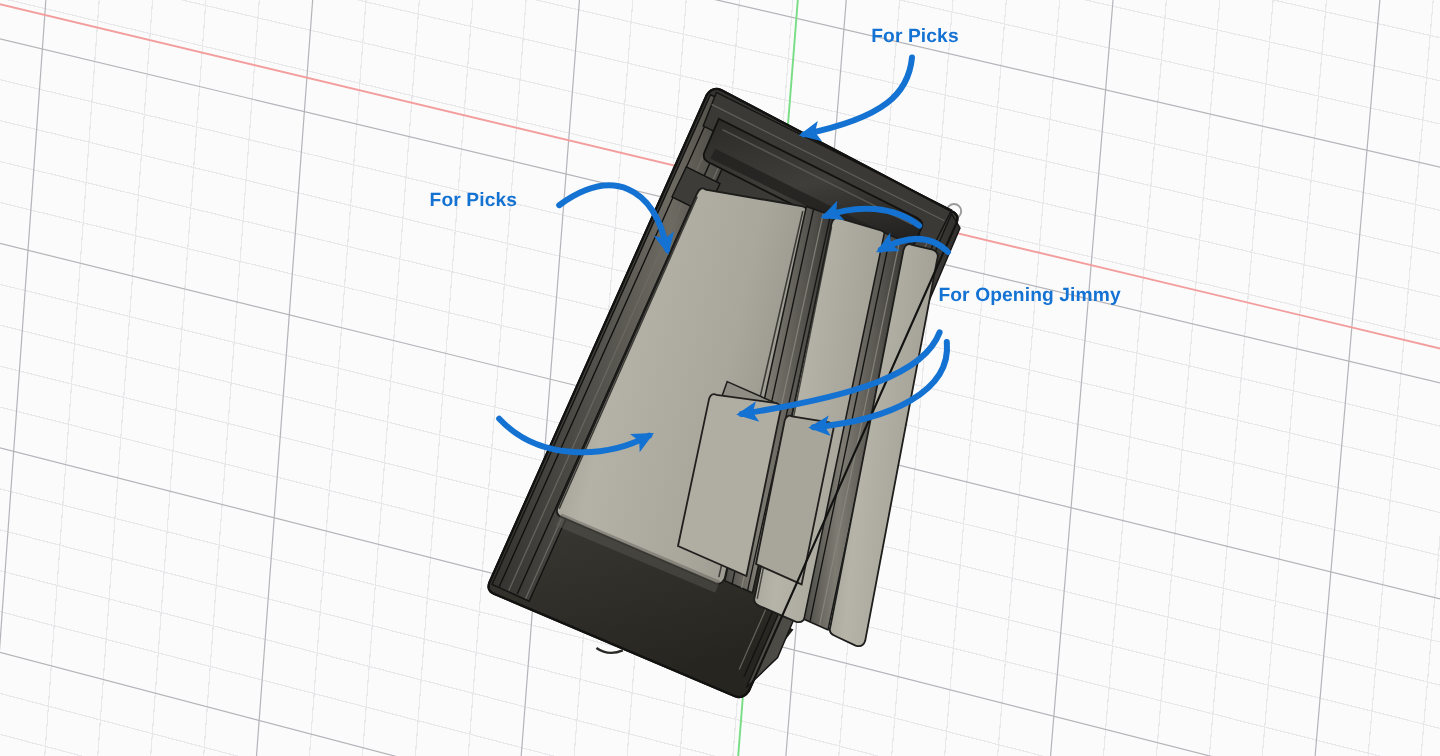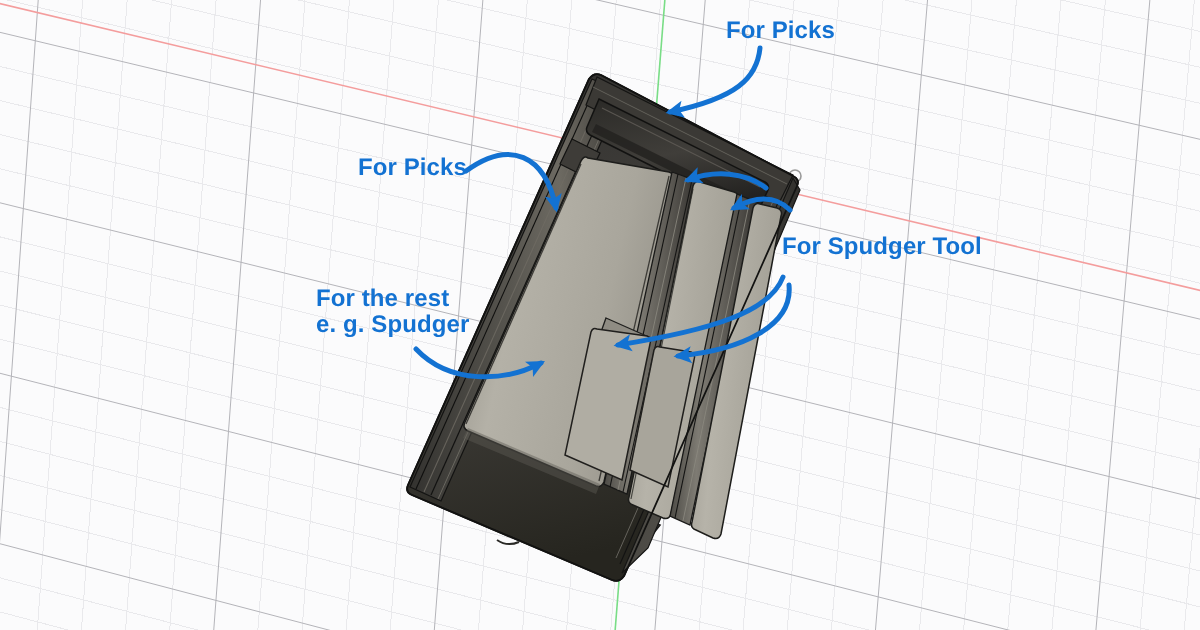--- a/index.html
+++ b/index.html
@@ -21,21 +21,21 @@
     top: 0;
     width: 1200px;
     height: 630px;
     display: block;
   }
   .anno-label {
     position: absolute;
     color: #1372d2;
     font-family: "Liberation Sans", sans-serif;
     font-weight: bold;
-    font-size: 24px;
+    font-size: 16px;
     line-height: 26px;
     white-space: pre;
     letter-spacing: 0.1px;
     text-rendering: geometricPrecision;
   }
   #label-picks  { left: 726px; top: 18px; }
   #label-jimmy  { left: 358px; top: 155px; }
   #label-open   { left: 782px; top: 234px; }
   #label-rest   { left: 316px; top: 286px; }
 </style>
@@ -264,17 +264,16 @@
       <path d="M 789 285 C 793 326 742 350 678 356" marker-end="url(#arrowHead)"></path>
 
       <path d="M 416 349 C 450 385 505 382 541 363" marker-end="url(#arrowHead)"></path>
     </g>
   </svg>
 
   <div class="anno-label" id="label-picks">For Picks</div>
 
   <div class="anno-label" id="label-jimmy">For Picks</div>
 
-  <div class="anno-label" id="label-open">For Spudger Tool</div>
-
-  <div class="anno-label" id="label-rest"><span>For the rest</span><br><span>e. g. Spudger</span></div>
+  <div class="anno-label" id="label-open">For Opening Jimmy</div>
+
 
 </div>
 
 </body></html>

